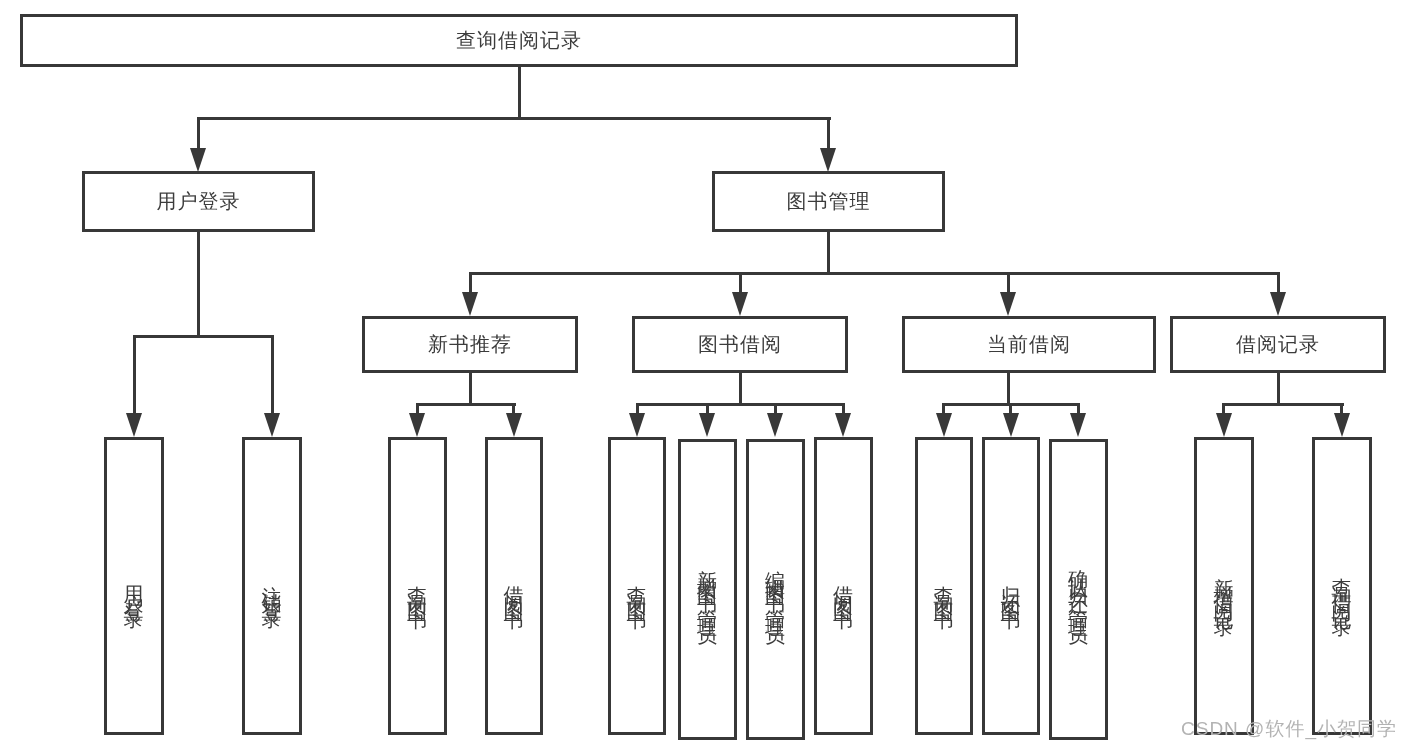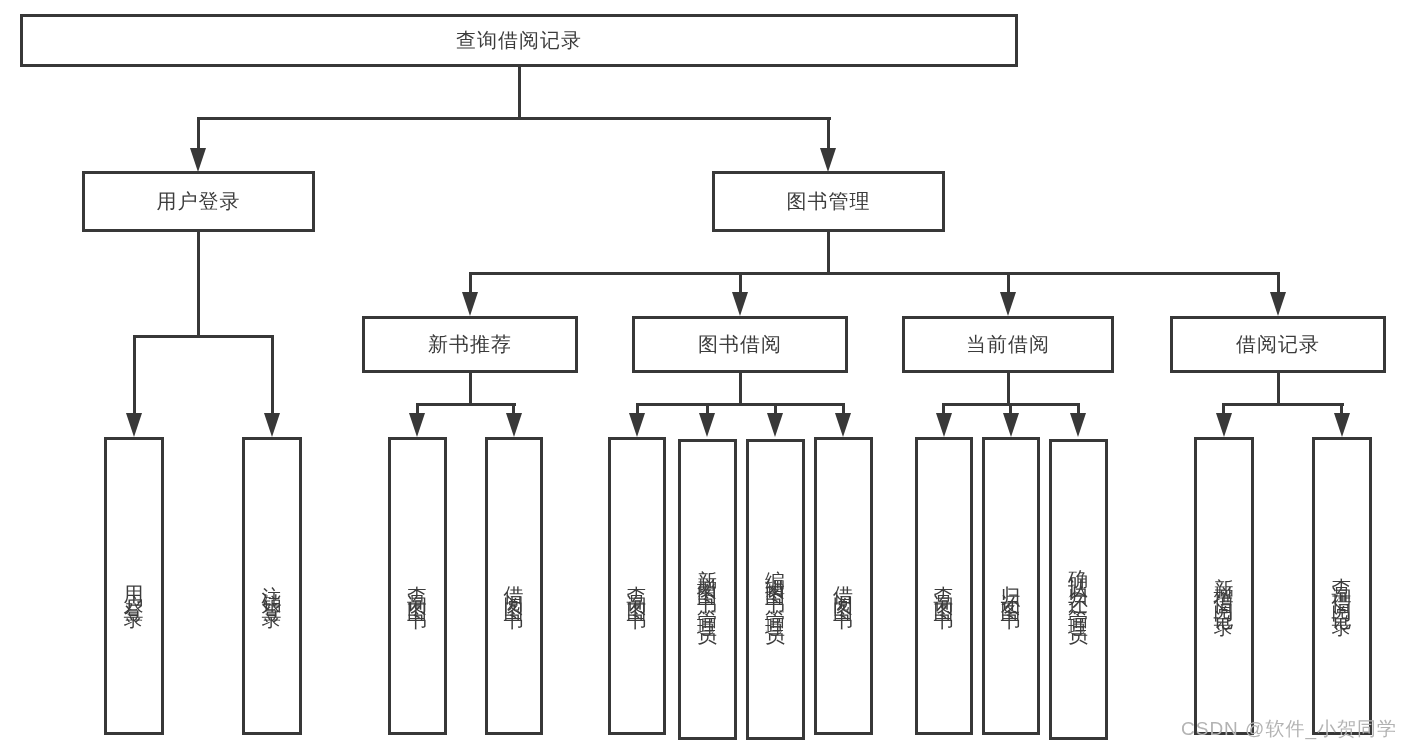--- a/index.html
+++ b/index.html
@@ -110,21 +110,21 @@
   <div class="arrow" style="left:1000px; top:292px;"></div>
   <div class="vline" style="left:1277px; top:272px; height:22px;"></div>
   <div class="arrow" style="left:1270px; top:292px;"></div>
 
   <div class="box" style="left:632px; top:316px; width:216px; height:57px;">
     <span class="hlabel">图书借阅</span>
   </div>
   <div class="box" style="left:362px; top:316px; width:216px; height:57px;">
     <span class="hlabel">新书推荐</span>
   </div>
-  <div class="box" style="left:902px; top:316px; width:212px; height:57px;">
+  <div class="box" style="left:902px; top:316px; width:254px; height:57px;">
     <span class="hlabel">当前借阅</span>
   </div>
   <div class="box" style="left:1170px; top:316px; width:216px; height:57px;">
     <span class="hlabel">借阅记录</span>
   </div>
 
   <div class="vline" style="left:469px; top:373px; height:33px;"></div>
   <div class="hline" style="left:416px; top:403px; width:100px;"></div>
   <div class="vline" style="left:416px; top:403px; height:12px;"></div>
   <div class="arrow" style="left:409px; top:413px;"></div>

